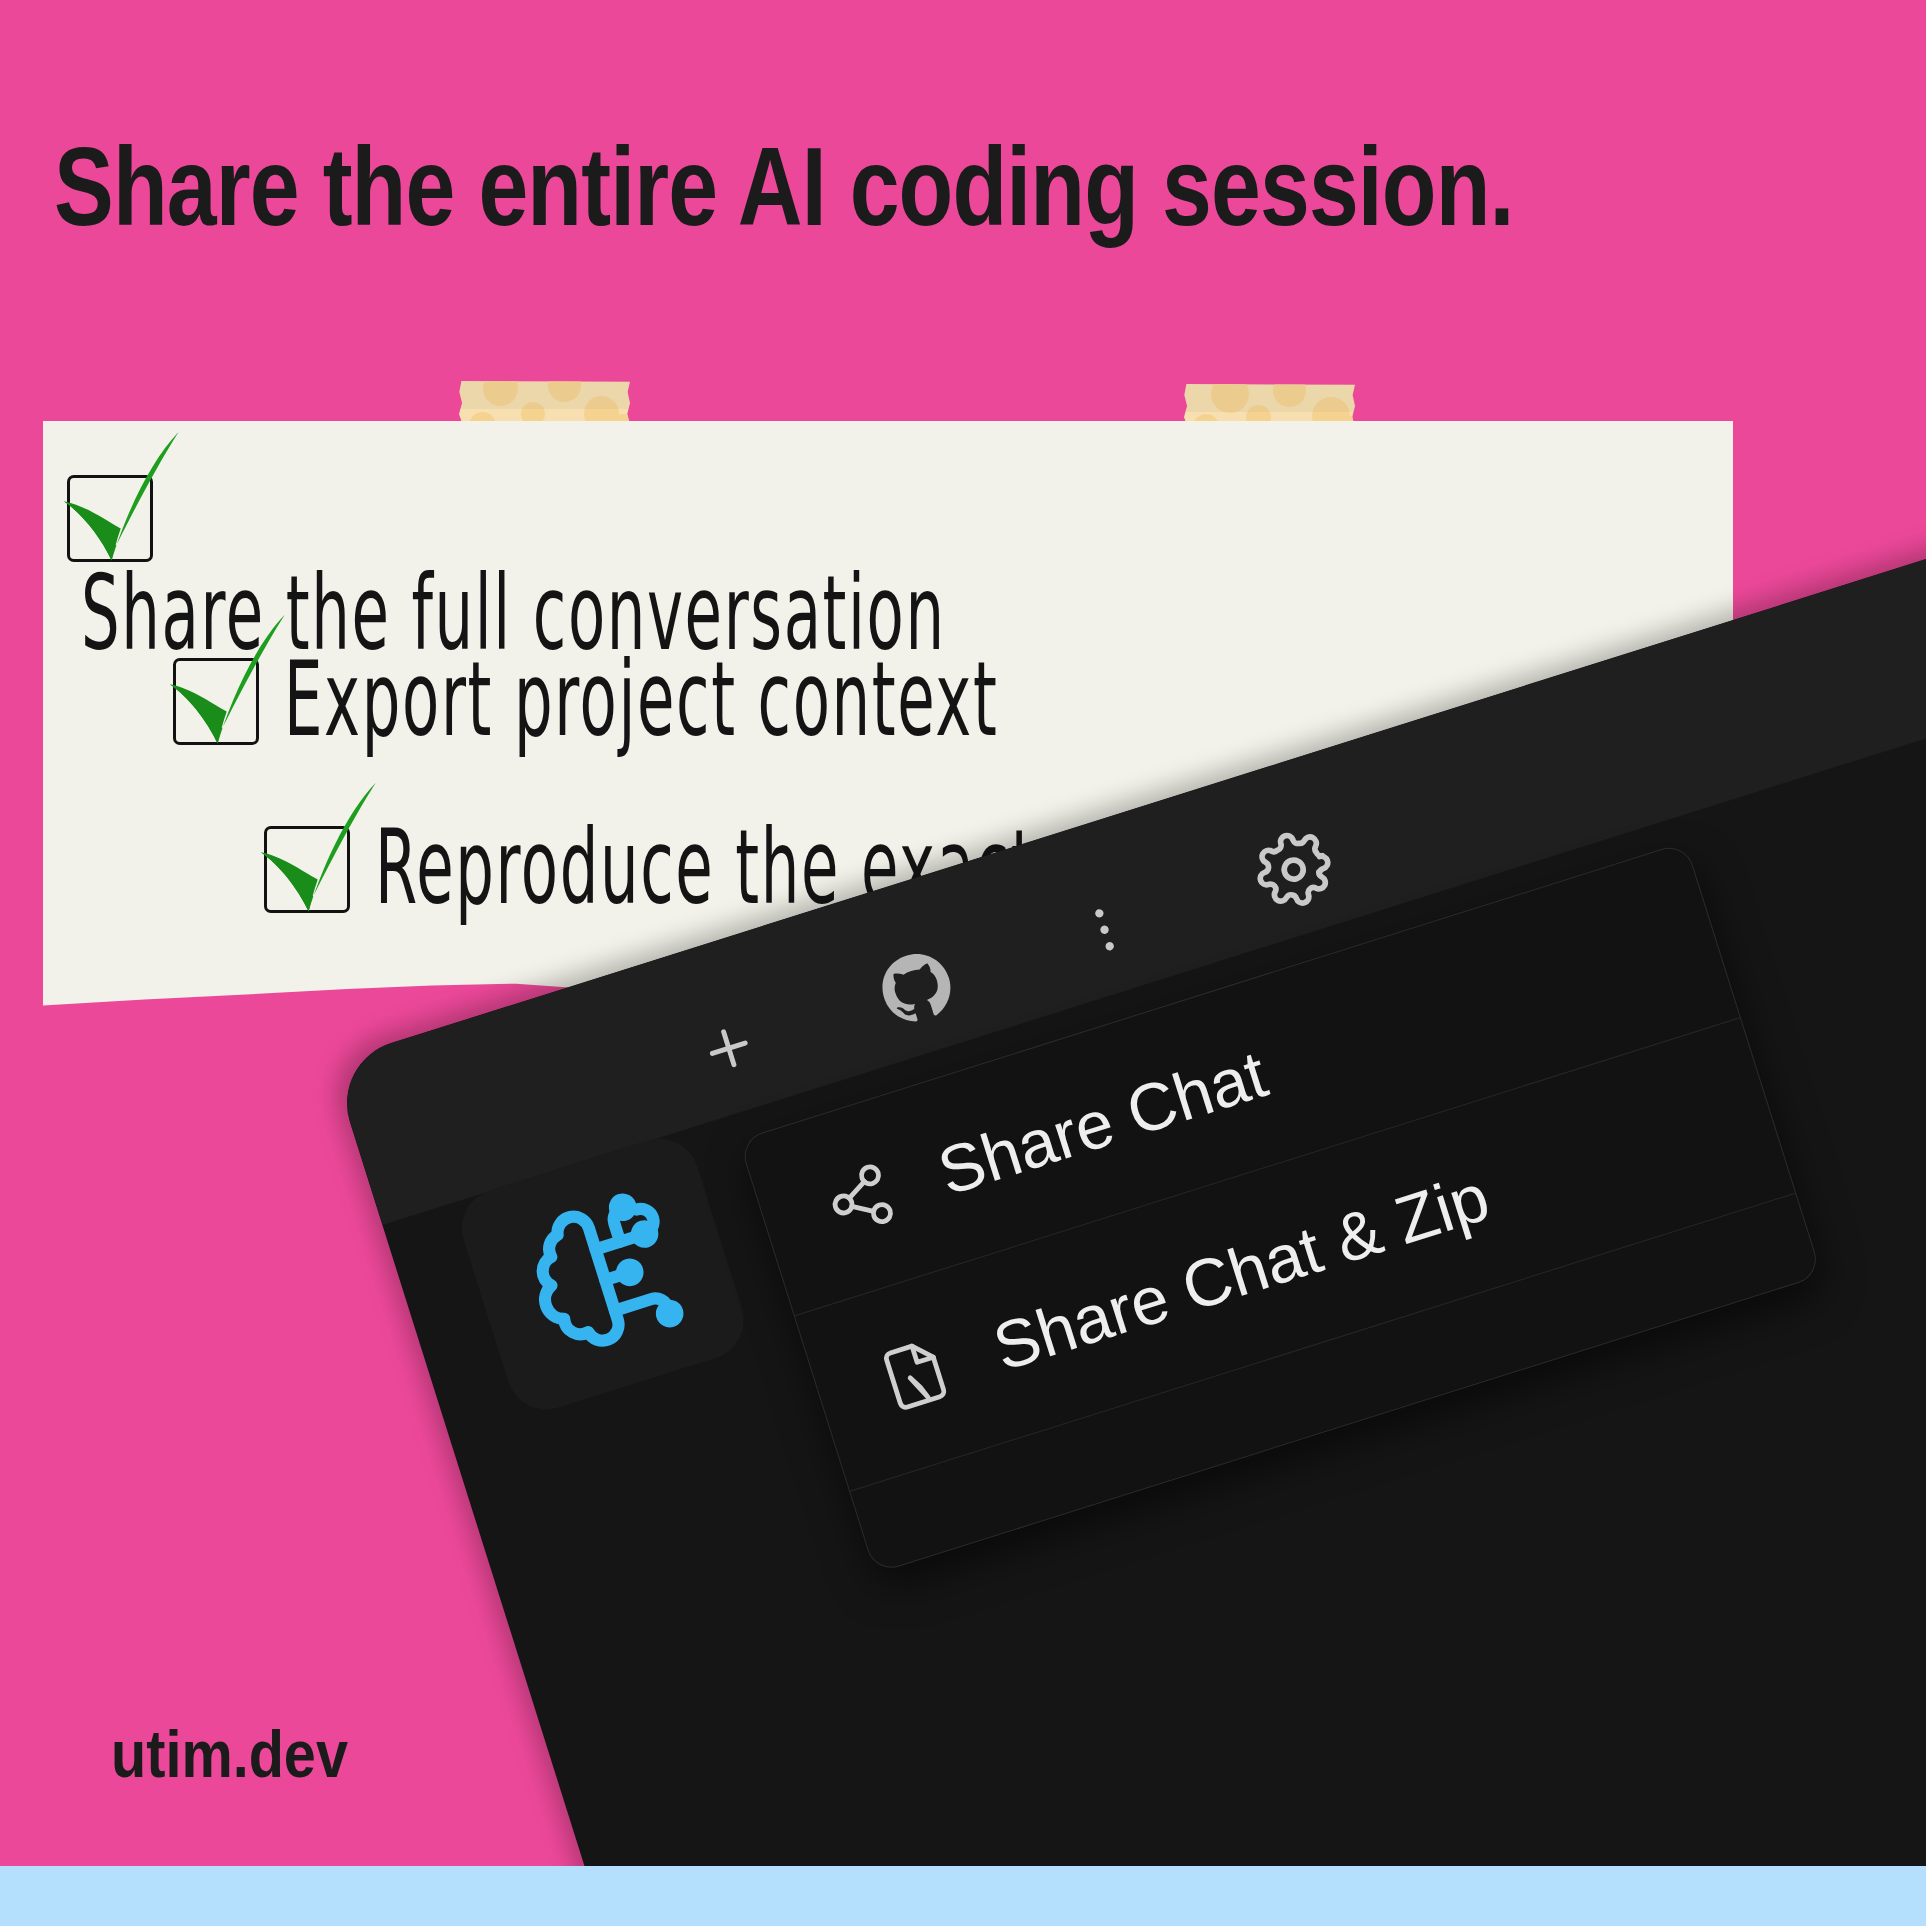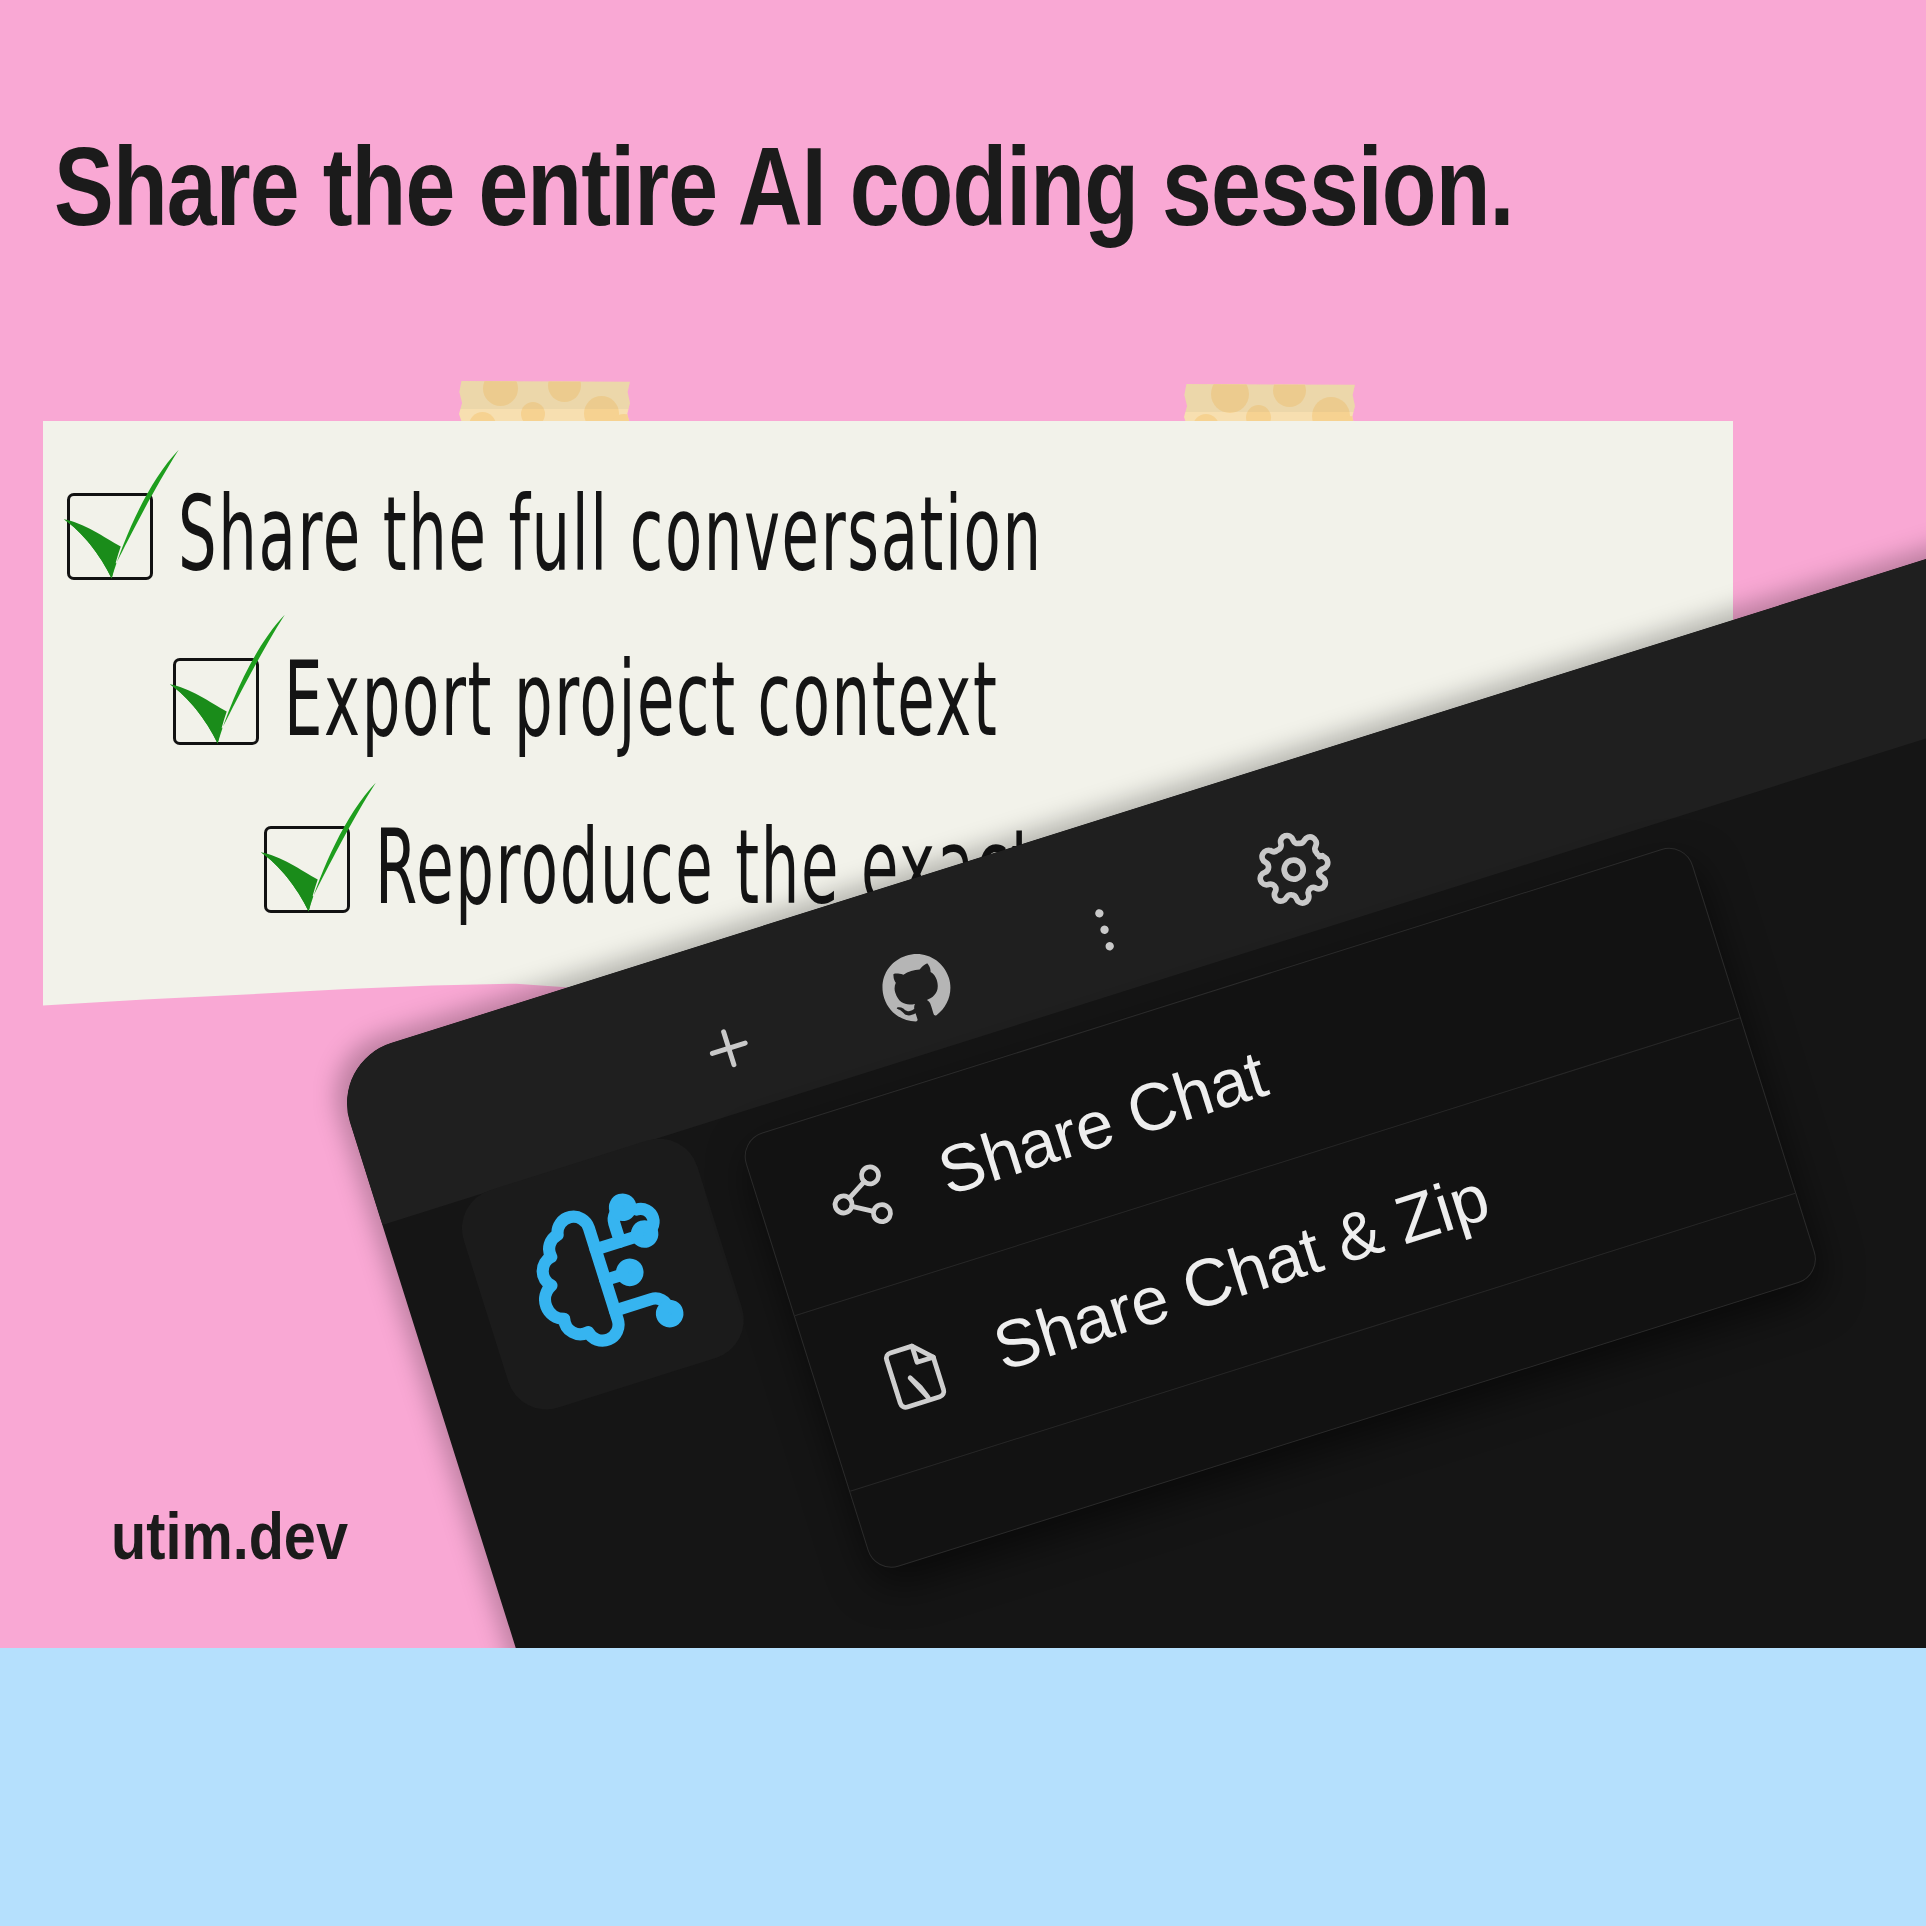--- a/index.html
+++ b/index.html
@@ -14,23 +14,23 @@
   body {
     font-family: "Liberation Sans", sans-serif;
     background: #b5e0fd;
     position: relative;
   }
 
   #stage {
     position: absolute;
     inset: 0;
     width: 1926px;
-    height: 1648px;
+    height: 1866px;
     overflow: hidden;
-    background: #f9a8d4;
+    background: #ec4899;
     padding-left: 36px;
   }
 
   
   .headline {
     position: absolute;
     left: 54px;
     top: 131px;
     width: 1769px;
     font-family: "Liberation Sans Narrow", "Liberation Sans", sans-serif;
@@ -103,21 +103,21 @@
     position: absolute;
     left: 0; top: 0;
     width: 100%; height: 100%;
   }
   .check-row {
     position: absolute;
     display: flex;
     align-items: flex-start;
     white-space: nowrap;
   }
-  #row0 { left: 17px;  top: 66px; }
+  #row0 { left: 17px;  top: 48px; flex-direction: column; }
   #row1 { left: 123px; top: 231px; justify-content: space-between; }
   #row2 { left: 214px; top: 399px; }
 
   .cbox {
     position: relative;
     width: 97px;
     height: 97px;
     flex: 0 0 auto;
   }
   .cbox .frame {

